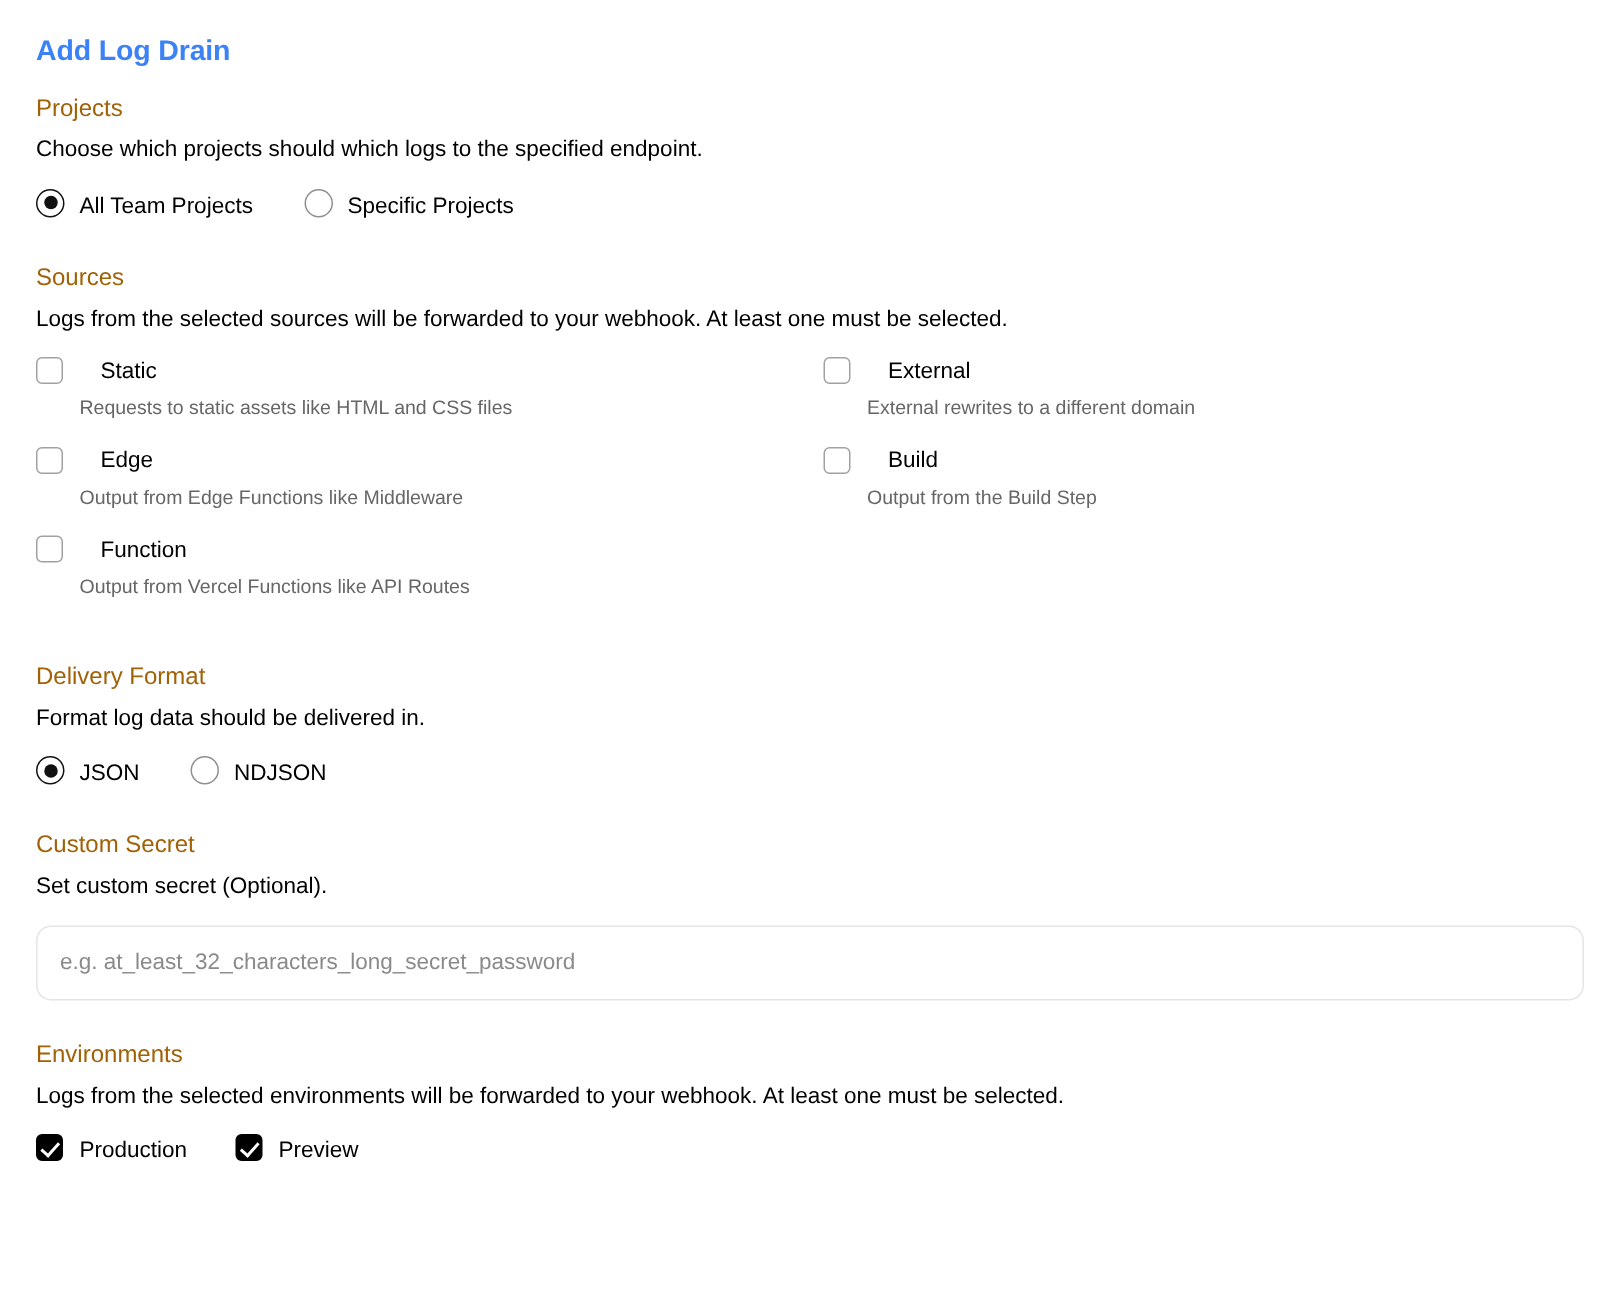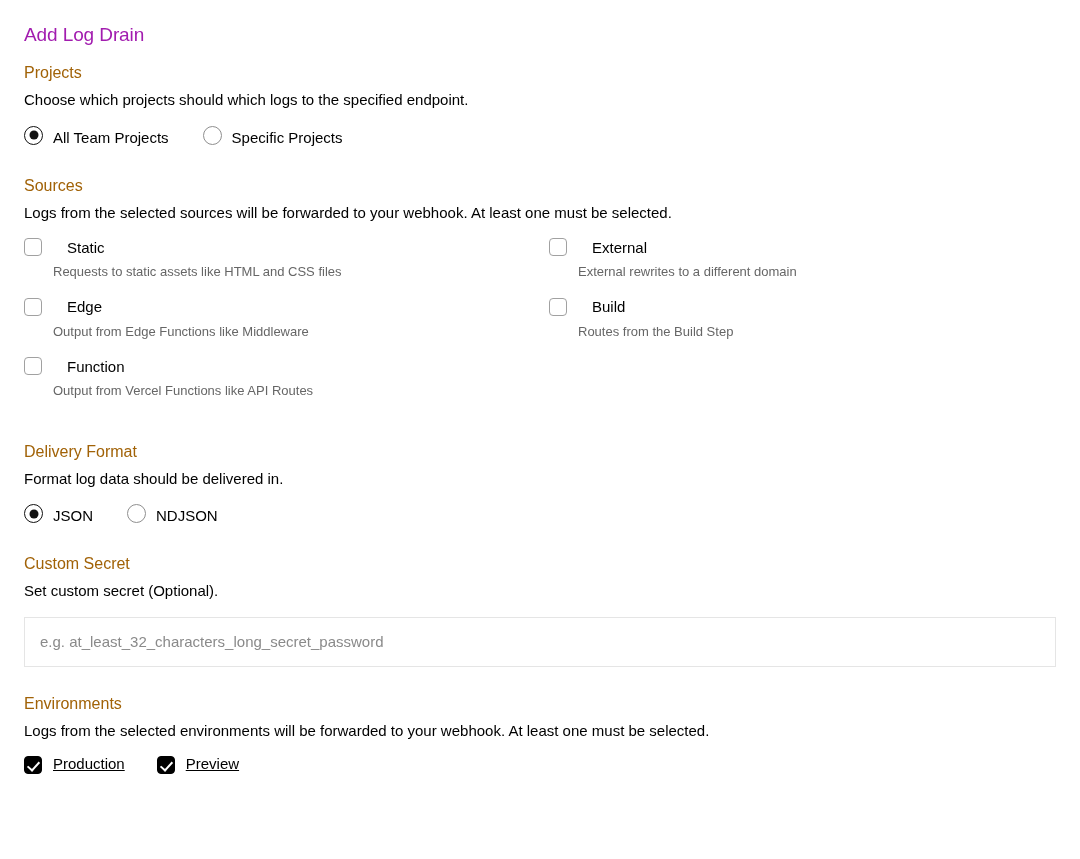--- a/index.html
+++ b/index.html
@@ -15,24 +15,24 @@
   }
   .page {
     width: 1080px;
     height: 859px;
     padding: 24px 24px 0 24px;
     overflow: hidden;
     position: relative;
   }
   .form-title {
     font-size: 19px;
-    font-weight: 400;
+    font-weight: 700;
     letter-spacing: -0.1px;
     margin: 0 0 18px 0;
-    color: #a21caf;
+    color: #3b82f6;
   }
   .section { margin-bottom: 0; }
   .section-title {
     font-size: 16px;
     font-weight: 400;
     color: #a16207;
     margin: 0 0 8px 0;
   }
   .section-desc {
     font-size: 15px;
@@ -132,41 +132,40 @@
     font-size: 13px;
     color: #666666;
     margin: 8px 0 0 29px;
     line-height: 1.2;
   }
   
   .text-input {
     width: 1032px;
     height: 50px;
     border: 1px solid #e5e5e5;
-    border-radius: 0;
+    border-radius: 10px;
     padding: 0 15px;
     font-size: 15px;
     color: #000;
     font-family: "Liberation Sans", sans-serif;
     background: #fff;
     outline: none;
     margin-bottom: 28px;
   }
   .text-input::placeholder { color: #8a8a8a; }
   .env-row {
     display: flex;
     align-items: center;
     gap: 32px;
   }
   .env-item {
     display: flex;
-    align-items: flex-start;
+    align-items: flex-end;
     gap: 11px;
     cursor: pointer;
-    text-decoration: underline;
   }
 </style>
 </head>
 <body>
 
 <div class="page">
 
   <h1 class="form-title">Add Log Drain</h1>
 
   <div class="section">
@@ -212,21 +211,21 @@
           <span class="source-label">Edge</span>
         </label>
         <div class="source-desc">Output from Edge Functions like Middleware</div>
       </div>
 
       <div class="source-item">
         <label class="source-head">
           <span class="checkbox"></span>
           <span class="source-label">Build</span>
         </label>
-        <div class="source-desc">Routes from the Build Step</div>
+        <div class="source-desc">Output from the Build Step</div>
       </div>
 
       <div class="source-item">
         <label class="source-head">
           <span class="checkbox"></span>
           <span class="source-label">Function</span>
         </label>
         <div class="source-desc">Output from Vercel Functions like API Routes</div>
       </div>
 

